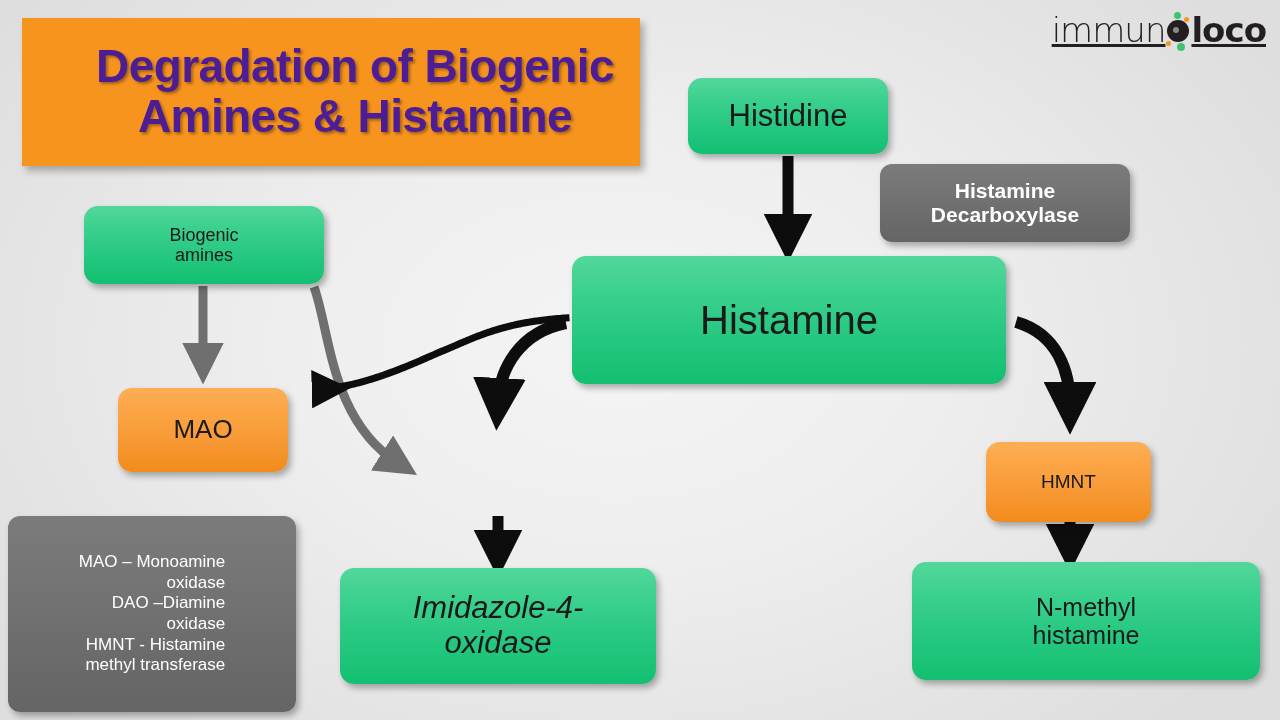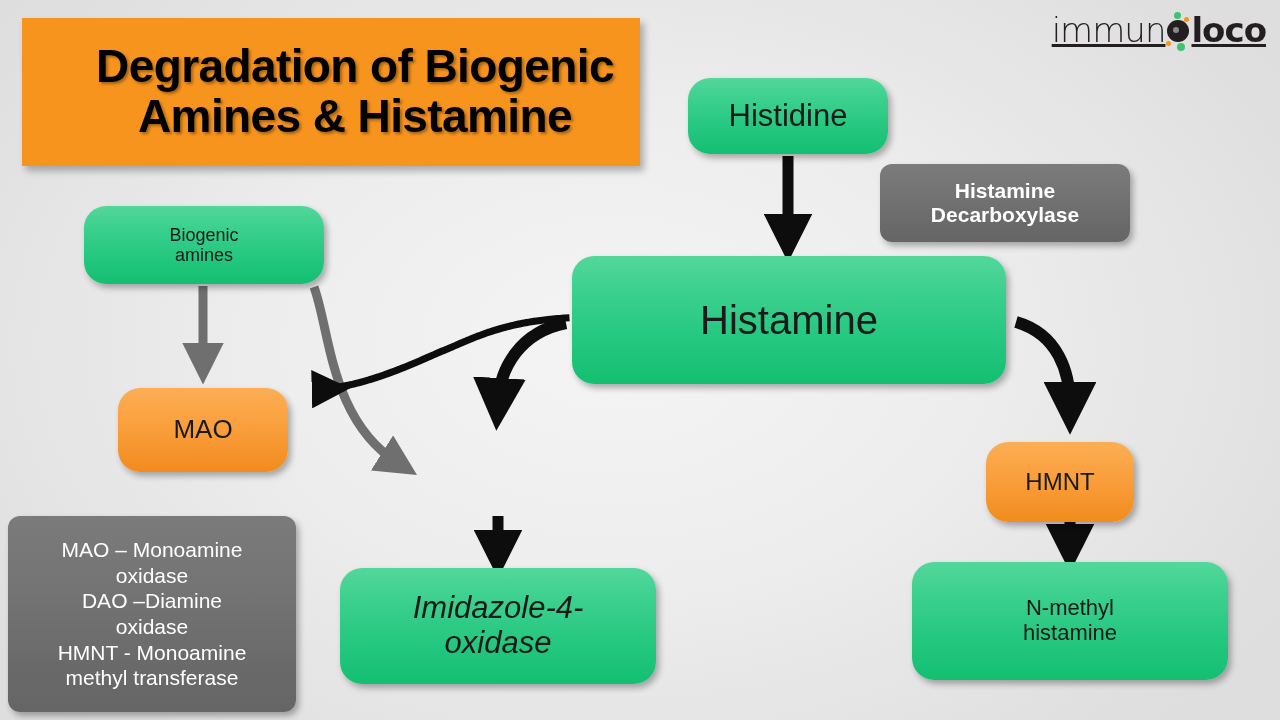--- a/index.html
+++ b/index.html
@@ -17,21 +17,21 @@
 
   
   .node {
     position: absolute;
     display: flex;
     align-items: center;
     justify-content: center;
     text-align: center;
     color: #1a1a1a;
     line-height: 1.12;
-    border-radius: 22px;
+    border-radius: 14px;
     box-shadow: 3px 4px 6px rgba(0,0,0,0.30);
     z-index: 5;
     padding: 4px 8px;
   }
   .green {
     background: linear-gradient(180deg, #53d79b 0%, #3bd08e 28%, #24c77f 66%, #13bf71 100%);
   }
   .orange {
     background: linear-gradient(180deg, #fcae55 0%, #fba444 30%, #f79731 68%, #f18c1c 100%);
     margin-top: 6px;
@@ -48,21 +48,21 @@
   #title-banner {
     position: absolute;
     left: 22px; top: 18px;
     width: 618px; height: 148px;
     background: #f7941e;
     box-shadow: 4px 5px 7px rgba(0,0,0,0.28);
     display: flex; align-items: center; justify-content: center;
     z-index: 6;
   }
   #title-banner .title-text {
-    color: #000000;
+    color: #4c1d95;
     font-weight: bold;
     font-size: 46px;
     line-height: 1.08;
     text-align: center;
     letter-spacing: -0.6px;
     text-shadow: 2px 2px 3px rgba(0,0,0,0.35);
     padding: 0 10px;
     margin-left: 48px;
   }
 
@@ -103,36 +103,36 @@
   #logo .d4 { width: 5px; height: 5px;  background: #f7941e; left: 1px;  top: 22px; }
   #logo .d5 { width: 8px; height: 8px;  background: #3ec46f; left: 12px; top: 24px; }
 
   
   #node-histidine   { left: 688px; top: 78px;  width: 200px; height: 76px;  font-size: 31px; }
   #node-histamine   { left: 572px; top: 256px; width: 434px; height: 128px; font-size: 40px; }
   #node-hdc         { left: 880px; top: 164px; width: 250px; height: 78px;  font-size: 21px; }
   #node-biogenic    { left: 84px;  top: 206px; width: 240px; height: 78px;  font-size: 18px; }
   #node-mao         { left: 118px; top: 382px; width: 170px; height: 84px;  font-size: 26px; }
   #node-dao         { left: 412px; top: 432px; width: 172px; height: 82px;  font-size: 26px; }
-  #node-hmnt        { left: 986px; top: 436px; width: 148px; height: 80px;  font-size: 24px; }
+  #node-hmnt        { left: 986px; top: 436px; width: 165px; height: 80px;  font-size: 19px; }
   #node-imidazole   { left: 340px; top: 568px; width: 316px; height: 116px; font-size: 31px; font-style: italic; }
-  #node-nmethyl     { left: 912px; top: 562px; width: 316px; height: 118px; font-size: 22px; }
+  #node-nmethyl     { left: 912px; top: 562px; width: 348px; height: 118px; font-size: 25px; }
 
   #legend {
     position: absolute;
     left: 8px; top: 516px;
     width: 288px; height: 196px;
     display: flex; align-items: center; justify-content: center;
     z-index: 5;
     padding: 6px 10px;
   }
   #legend .legend-text {
-    font-size: 21px;
+    font-size: 17px;
     line-height: 1.22;
-    text-align: center;
+    text-align: right;
     color: #ffffff;
     font-weight: normal;
   }
 
   
   #arrows {
     position: absolute;
     left: 0; top: 0;
     width: 1280px; height: 720px;
     z-index: 3;
@@ -245,18 +245,18 @@
       <span>histamine</span>
     </span>
   </div>
 
   <div class="greybox" id="legend">
     <div class="legend-text">
       <span>MAO – Monoamine</span><br>
       <span>oxidase</span><br>
       <span>DAO –Diamine</span><br>
       <span>oxidase</span><br>
-      <span>HMNT -  Monoamine</span><br>
+      <span>HMNT -  Histamine</span><br>
       <span>methyl transferase</span>
     </div>
   </div>
 
 </div>
 
 </body></html>

